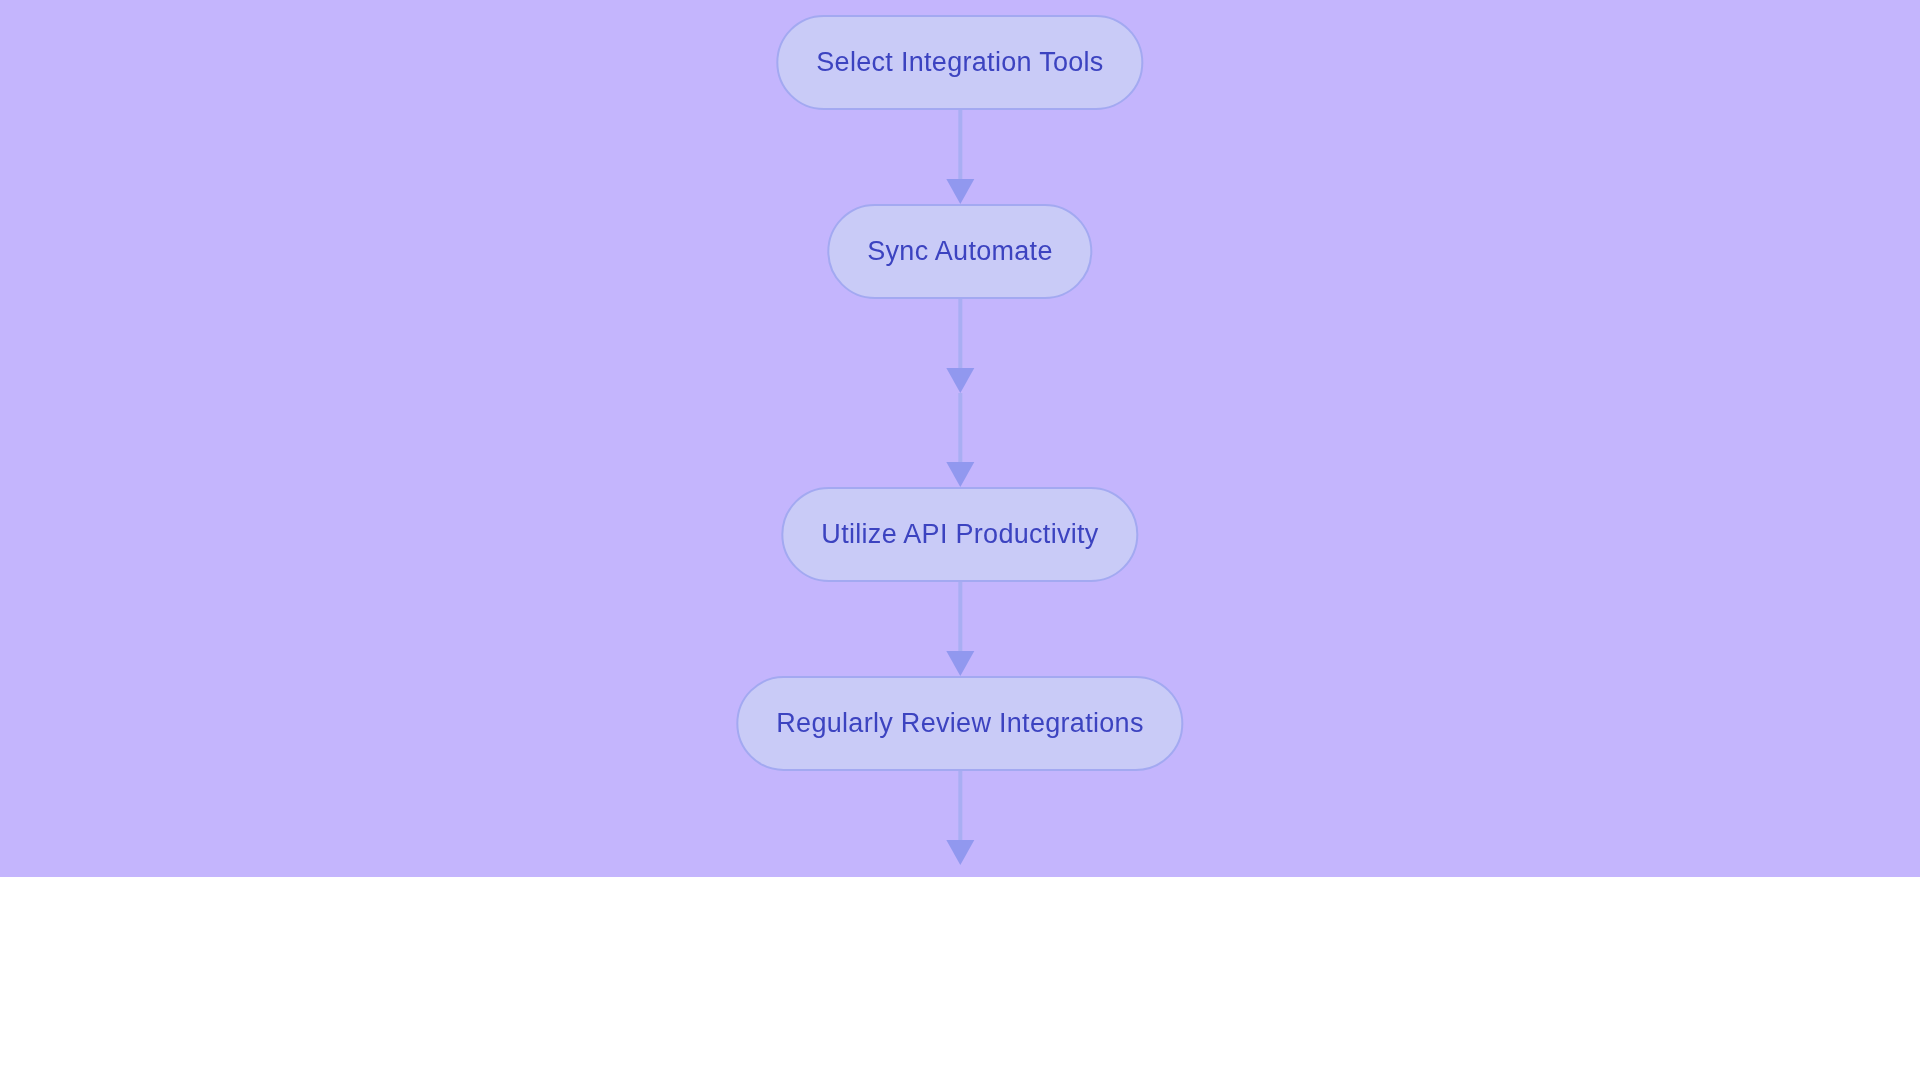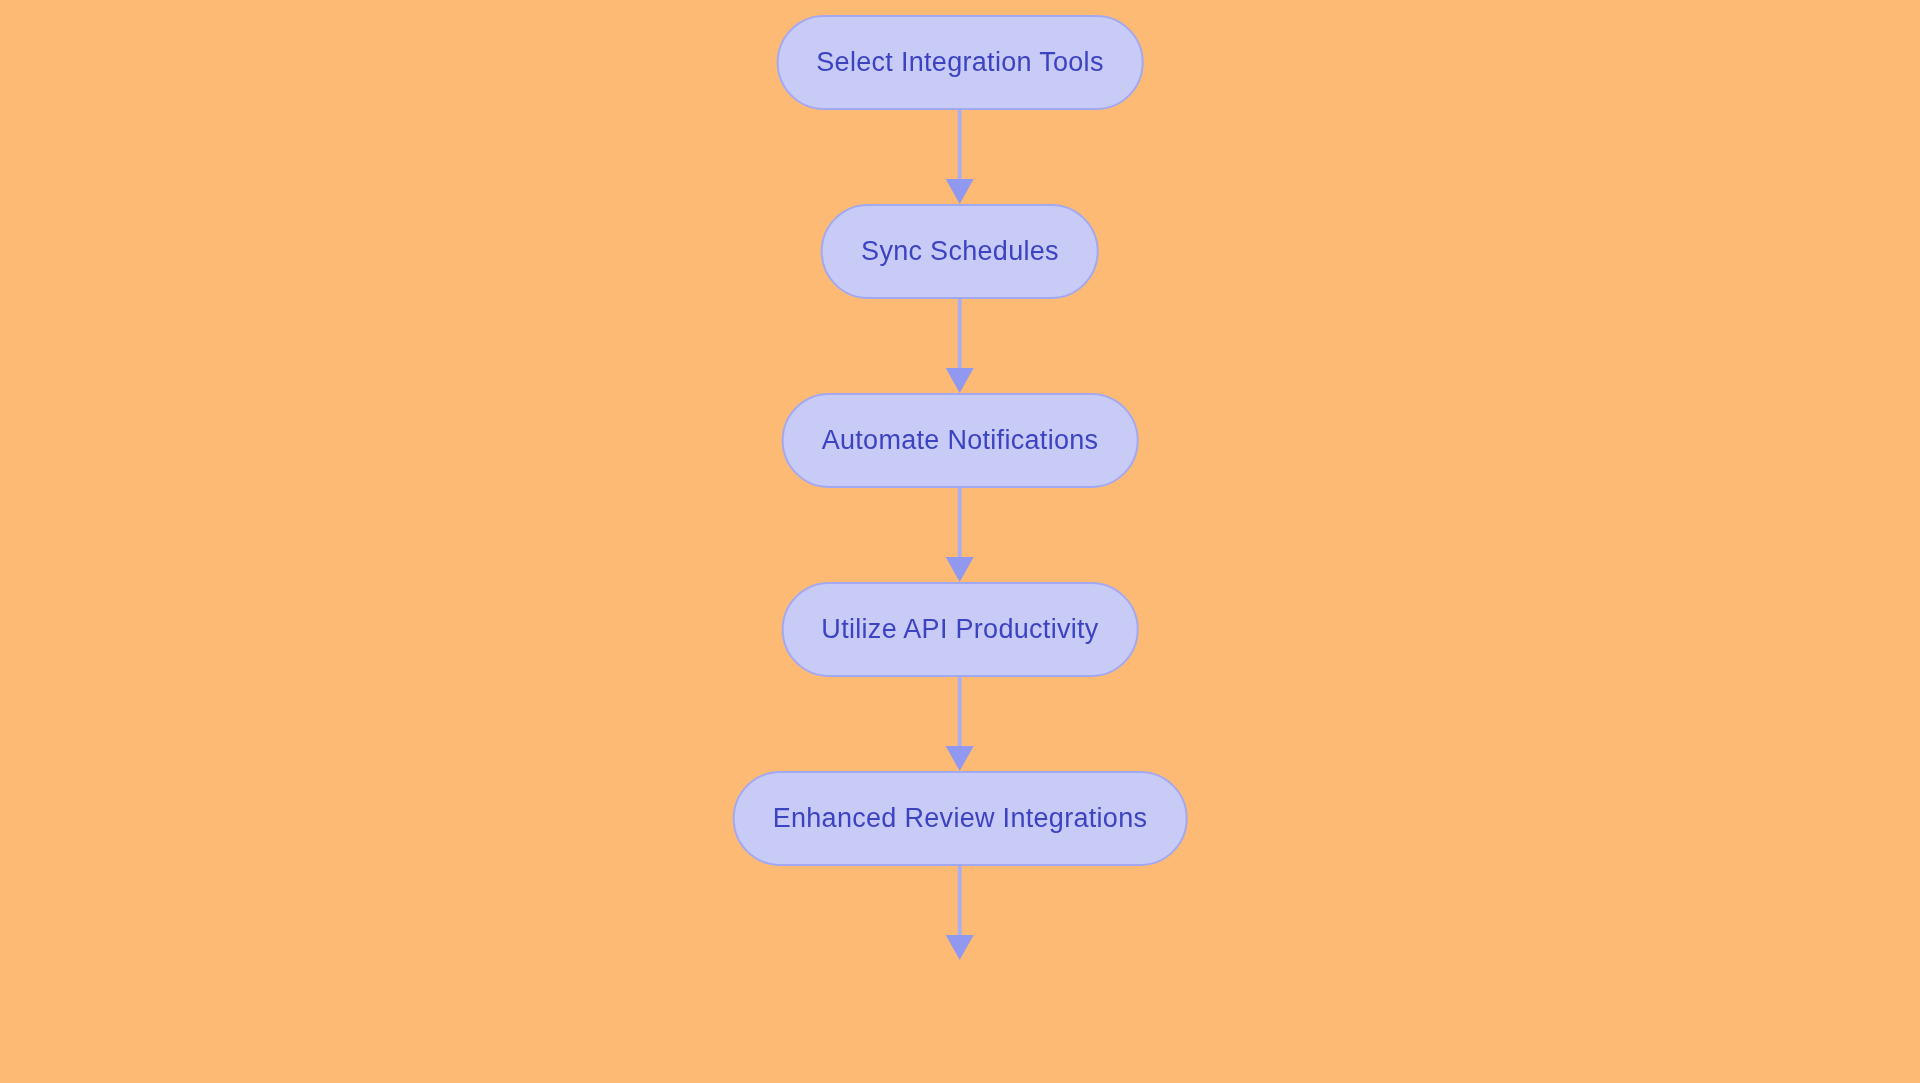--- a/index.html
+++ b/index.html
@@ -4,22 +4,22 @@
 <style>
   html, body {
     margin: 0;
     padding: 0;
     background: #ffffff;
     font-family: "Liberation Sans", "DejaVu Sans", sans-serif;
   }
   .canvas {
     position: relative;
     width: 1920px;
-    height: 1083px;
-    background: #fdba74;
+    height: 877px;
+    background: #c4b5fd;
     overflow: hidden;
     text-decoration: underline;
   }
   .flow {
     position: absolute;
     top: 15px;
     left: 50%;
     transform: translateX(-50%);
     display: flex;
     flex-direction: column;
@@ -76,48 +76,45 @@
     <div class="pill">
       <span class="pill-label">Select Integration Tools</span>
     </div>
 
     <div class="arrow">
       <div class="arrow-line"></div>
       <div class="arrow-head"></div>
     </div>
 
     <div class="pill">
-      <span class="pill-label">Sync Schedules</span>
+      <span class="pill-label">Sync Automate</span>
     </div>
 
     <div class="arrow">
       <div class="arrow-line"></div>
       <div class="arrow-head"></div>
     </div>
 
-    <div class="pill">
-      <span class="pill-label">Automate Notifications</span>
-    </div>
 
     <div class="arrow">
       <div class="arrow-line"></div>
       <div class="arrow-head"></div>
     </div>
 
     <div class="pill">
       <span class="pill-label">Utilize API Productivity</span>
     </div>
 
     <div class="arrow">
       <div class="arrow-line"></div>
       <div class="arrow-head"></div>
     </div>
 
     <div class="pill">
-      <span class="pill-label">Enhanced Review Integrations</span>
+      <span class="pill-label">Regularly Review Integrations</span>
     </div>
 
     <div class="arrow">
       <div class="arrow-line"></div>
       <div class="arrow-head"></div>
     </div>
 
 
   </div>
 </div>

